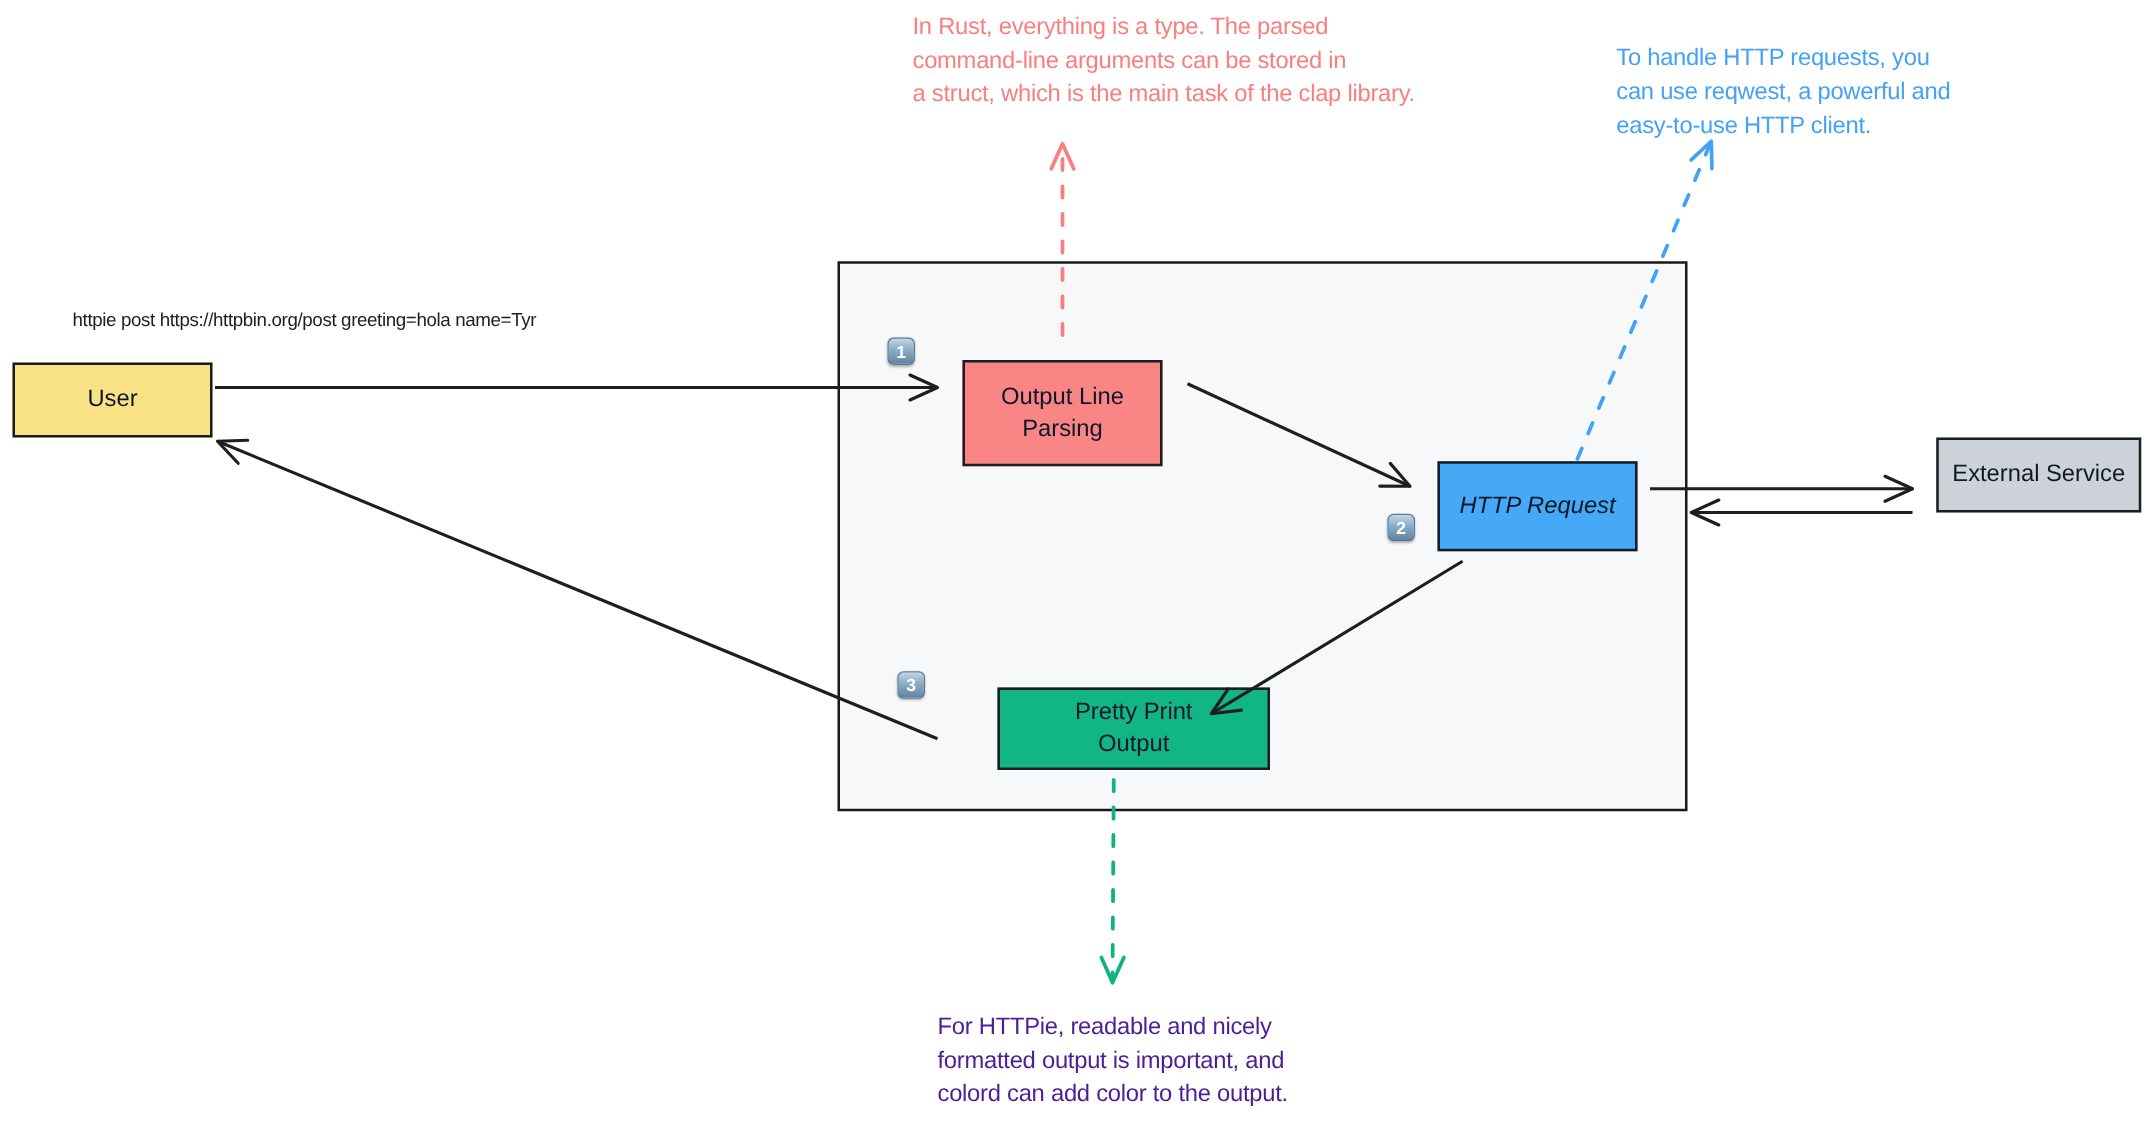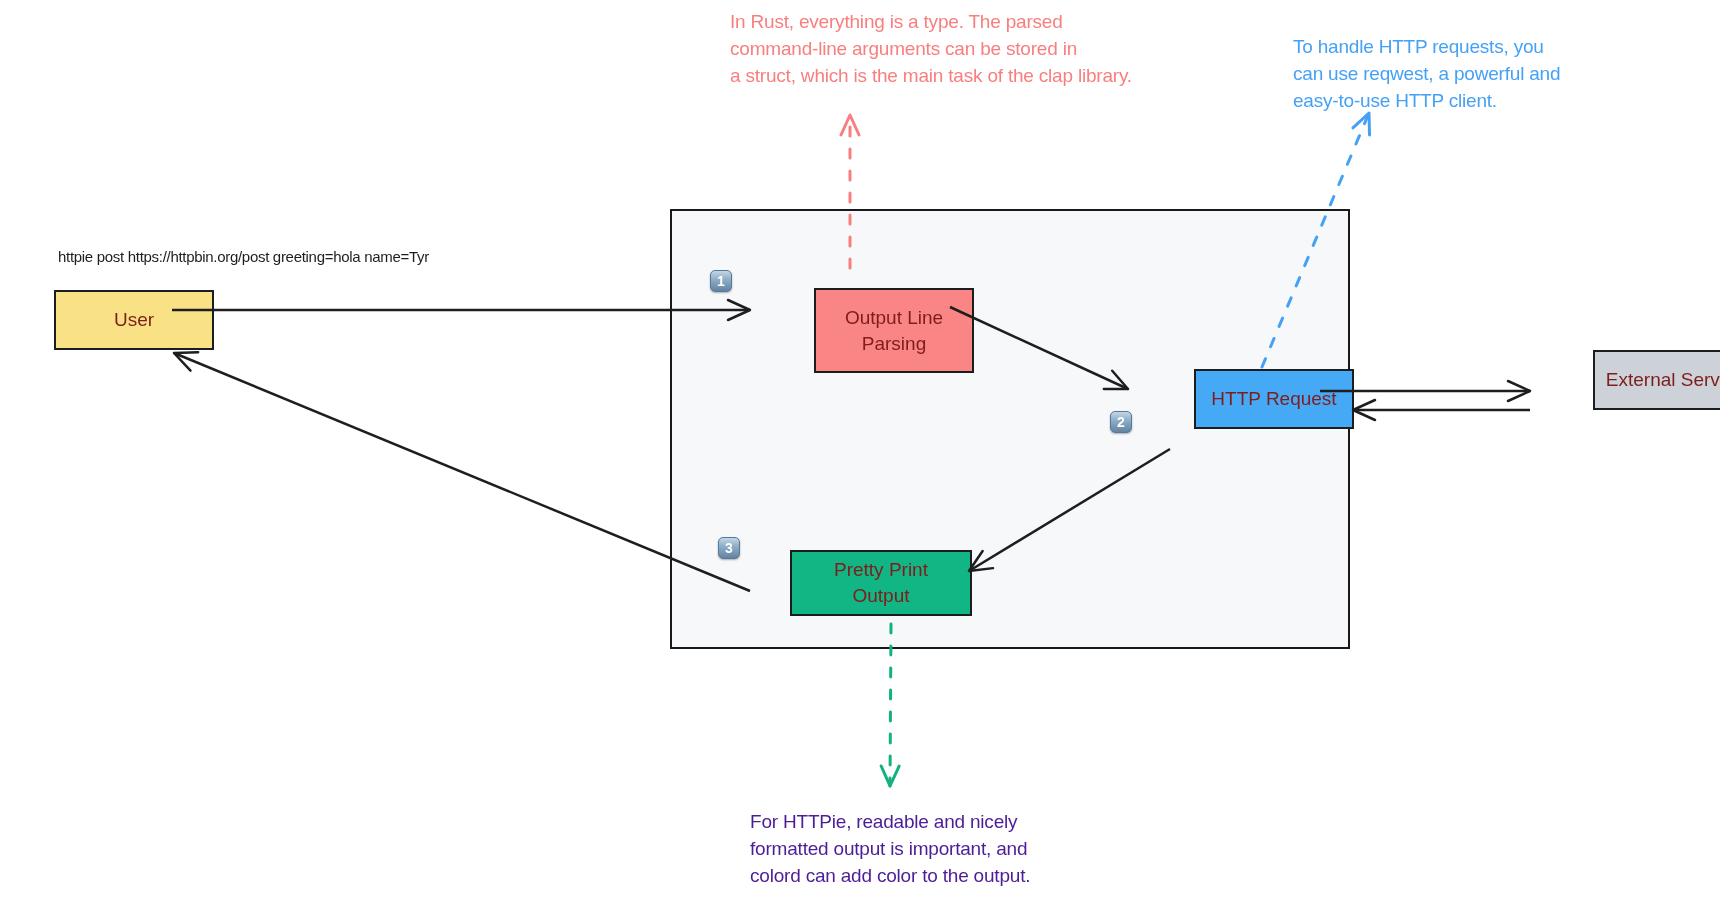--- a/index.html
+++ b/index.html
@@ -32,37 +32,36 @@
   }
   .node {
     position:absolute;
     display:flex; align-items:center; justify-content:center;
     text-align:center;
     border:2.5px solid #1b1d20;
     font-size:19px;
     line-height:26px;
     font-weight:500;
     white-space:pre-line;
-    color:#7f1d1d;
+    color:#0f172a;
     z-index:1;
     box-sizing:border-box;
-    margin-left:44px;
   }
   .container-box {
     position:absolute;
     left:670px; top:209px; width:680px; height:440px;
     background:#F6F8FA;
     border:2.5px solid #17191c;
     z-index:0;
     box-sizing:border-box;
   }
   .user-box     { left:10px;   top:290px; width:160px; height:60px; background:#F9E286; }
   .parsing-box  { left:770px;  top:288px; width:160px; height:85px; background:#F98585; }
-  .http-box     { left:1150px; top:369px; width:160px; height:60px; background:#45A9F5; }
-  .pretty-box   { left:746px;  top:550px; width:182px; height:66px; background:#12B584; }
+  .http-box     { left:1150px; top:369px; width:160px; height:72px; background:#45A9F5;font-style:italic; }
+  .pretty-box   { left:798px;  top:550px; width:218px; height:66px; background:#12B584; }
   .external-box { left:1549px; top:350px; width:164px; height:60px; background:#CDD2D8; }
   .badge {
     position:absolute;
     width:22px; height:22px;
     border-radius:5px;
     background:linear-gradient(180deg,#c3d6e4 0%, #8fb0c9 40%, #63839f 100%);
     border:1px solid #55789b;
     color:#ffffff;
     font-size:14px; font-weight:700;
     display:flex; align-items:center; justify-content:center;

